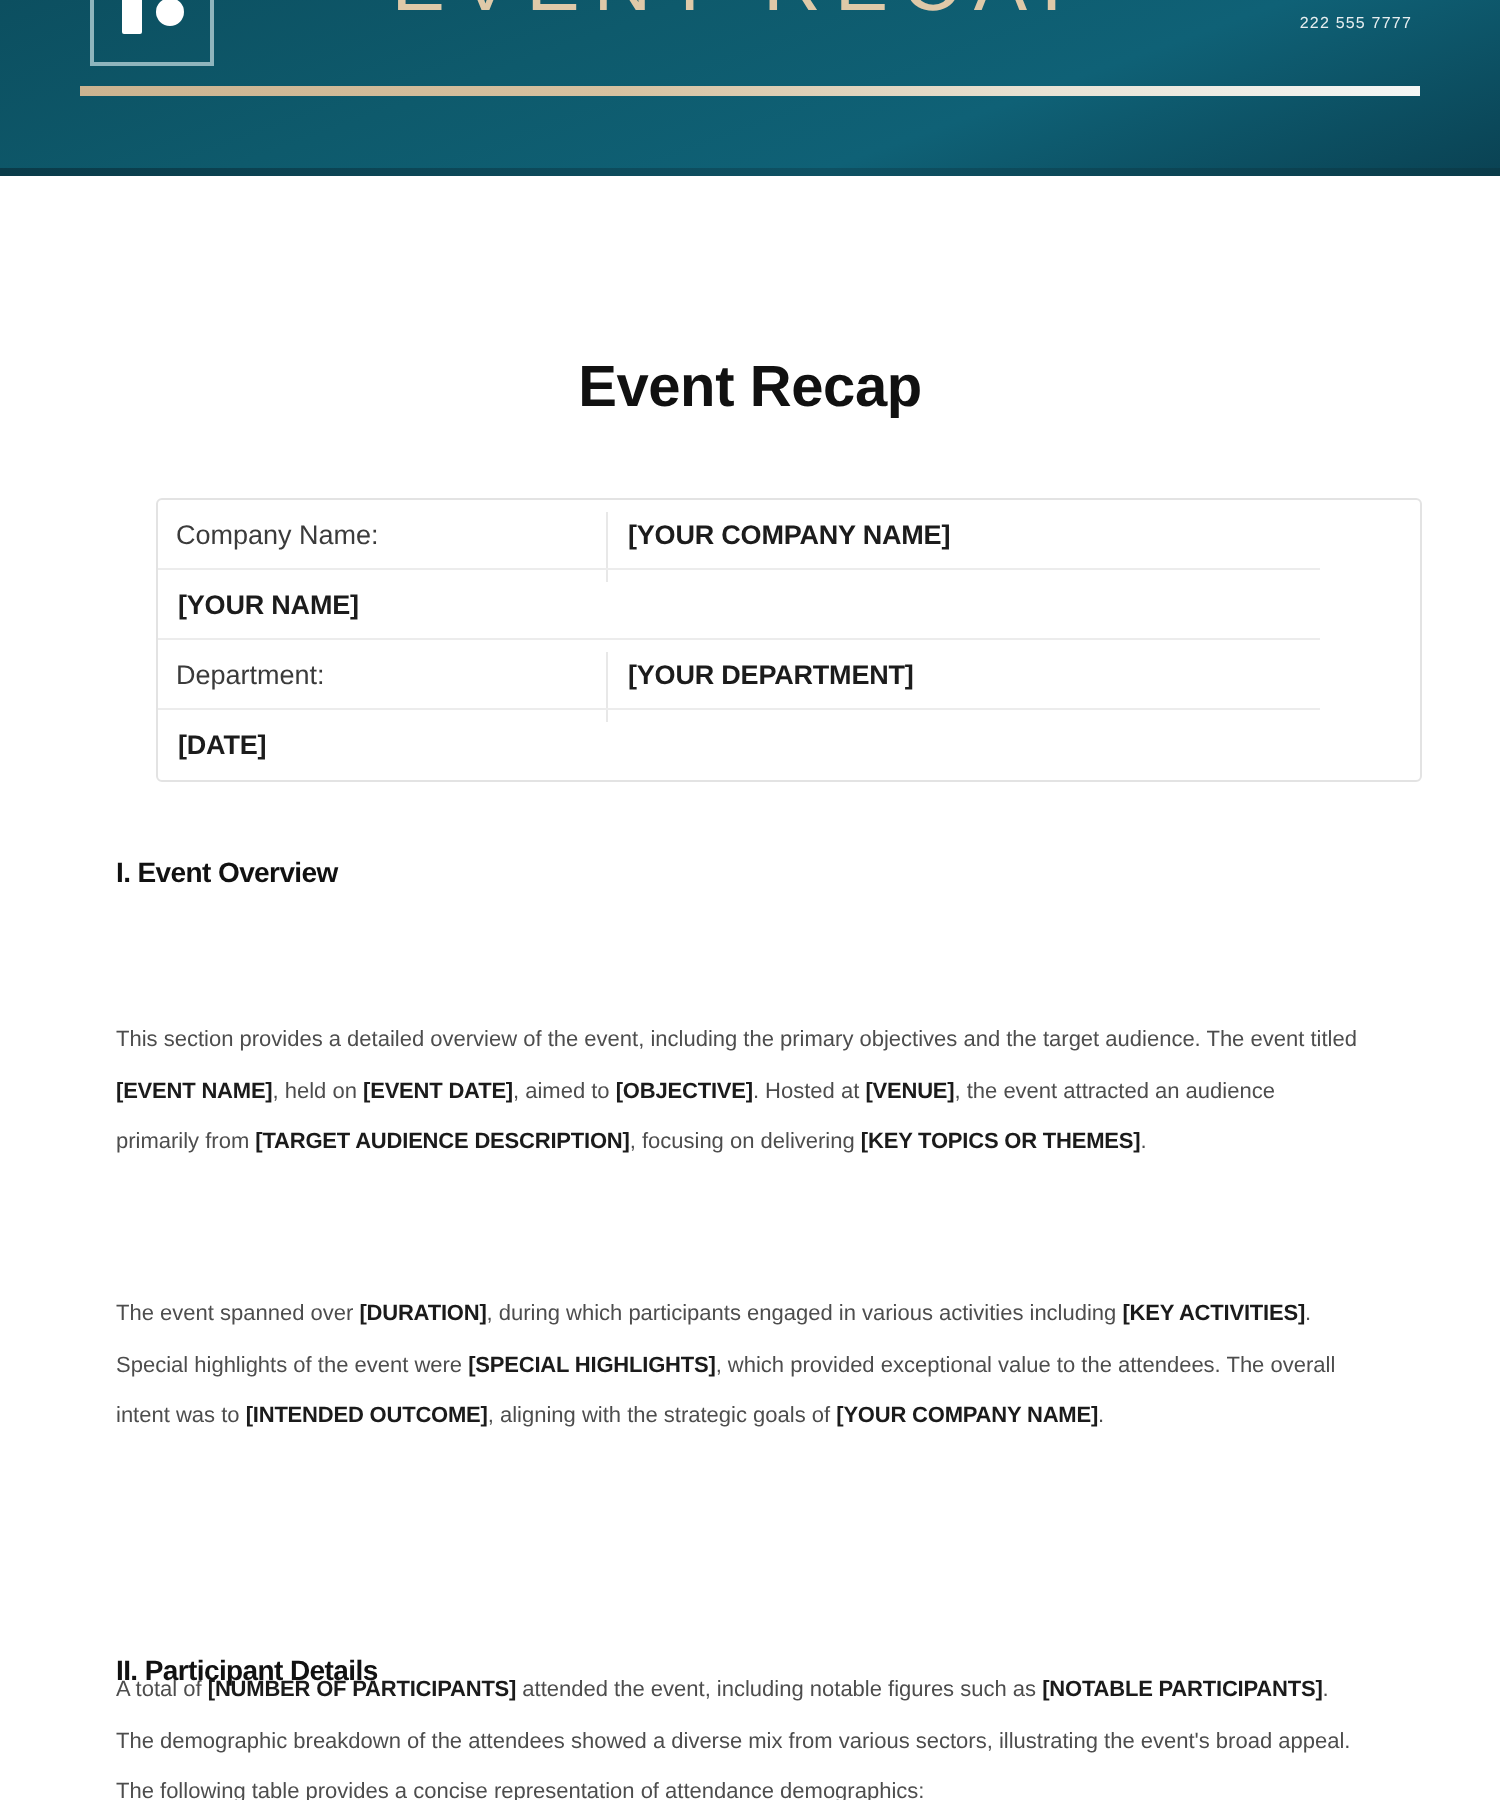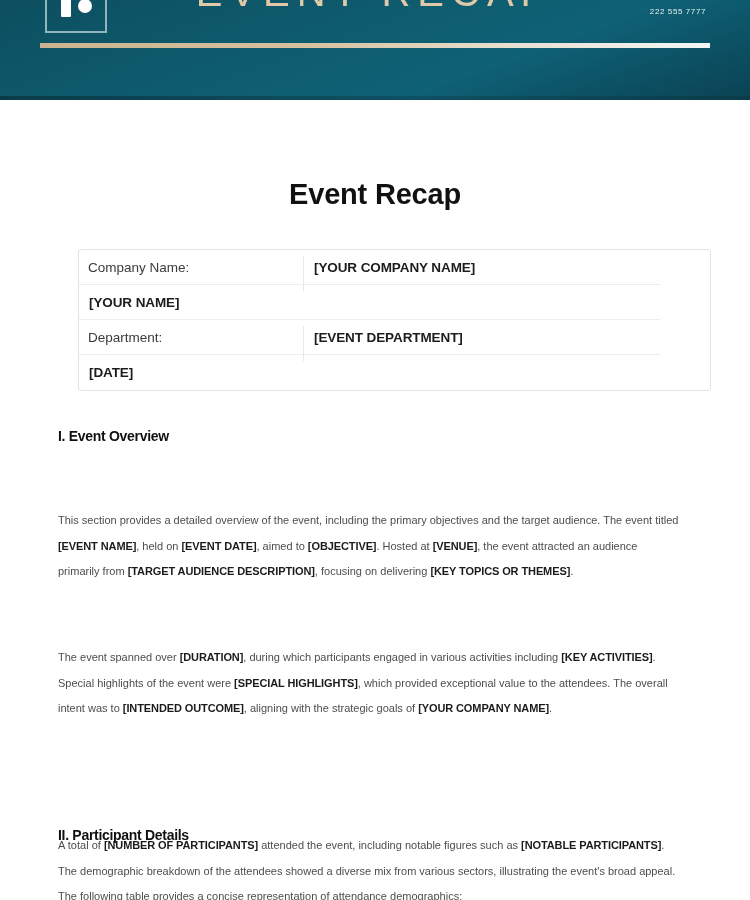--- a/index.html
+++ b/index.html
@@ -17,21 +17,21 @@
     width:750px;
     height:900px;
     background:#ffffff;
   }
 
   
   .header-band {
     position:absolute;
     left:0; top:0;
     width:750px;
-    height:100px;
+    height:88px;
     background:linear-gradient(160deg,#0c4f60 0%,#0e5a6c 35%,#0f6176 65%,#0a4253 100%);
     overflow:hidden;
   }
   .header-band::after{
     content:"";
     position:absolute;
     left:0; bottom:0; width:100%; height:4px;
     background:linear-gradient(90deg,#0a3b49,#0e5163 55%,#0a3b49);
   }
 
@@ -203,21 +203,21 @@
   <div class="info-table" id="info-table">
       <div class="info-row">
         <div class="info-label">Company Name:</div>
         <div class="info-value">[YOUR COMPANY NAME]</div>
       </div>
       <div class="info-row">
         <div class="info-value">[YOUR NAME]</div>
       </div>
       <div class="info-row">
         <div class="info-label">Department:</div>
-        <div class="info-value">[EVENT DEPARTMENT]</div>
+        <div class="info-value">[YOUR DEPARTMENT]</div>
       </div>
       <div class="info-row last">
         <div class="info-value">[DATE]</div>
       </div>
     </div>
 
   <div class="section-heading" id="sec1-heading">I. Event Overview</div>
   <div class="para" id="sec1-p1"><span>This section provides a detailed overview of the event, including the primary objectives and the target audience. The event titled </span><b>[EVENT NAME]</b><span>, held on </span><b>[EVENT DATE]</b><span>, aimed to </span><b>[OBJECTIVE]</b><span>. Hosted at </span><b>[VENUE]</b><span>, the event attracted an audience primarily from </span><b>[TARGET AUDIENCE DESCRIPTION]</b><span>, focusing on delivering </span><b>[KEY TOPICS OR THEMES]</b><span>.</span></div>
   <div class="para" id="sec1-p2"><span>The event spanned over </span><b>[DURATION]</b><span>, during which participants engaged in various activities including </span><b>[KEY ACTIVITIES]</b><span>. Special highlights of the event were </span><b>[SPECIAL HIGHLIGHTS]</b><span>, which provided exceptional value to the attendees. The overall intent was to </span><b>[INTENDED OUTCOME]</b><span>, aligning with the strategic goals of </span><b>[YOUR COMPANY NAME]</b><span>.</span></div>
 

